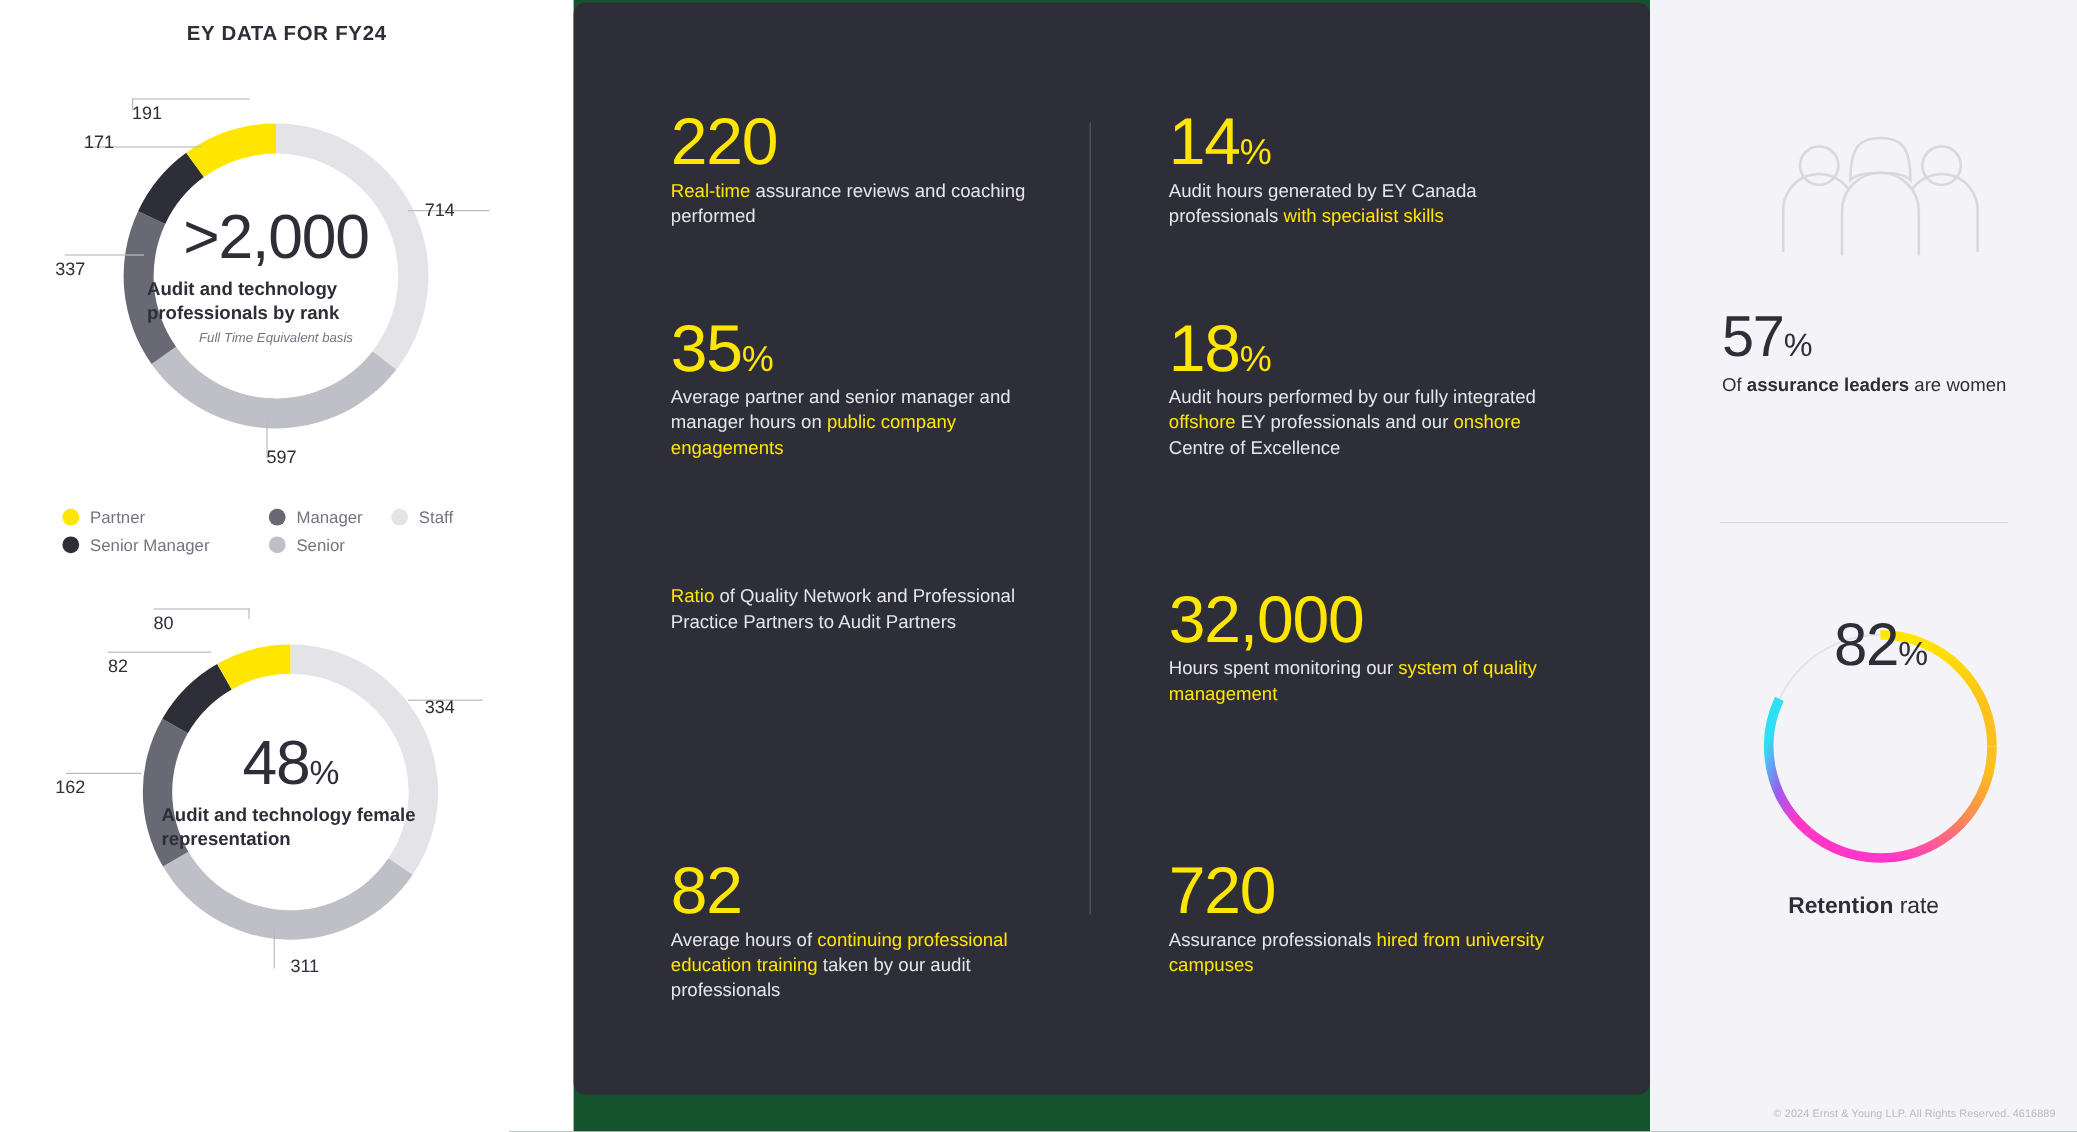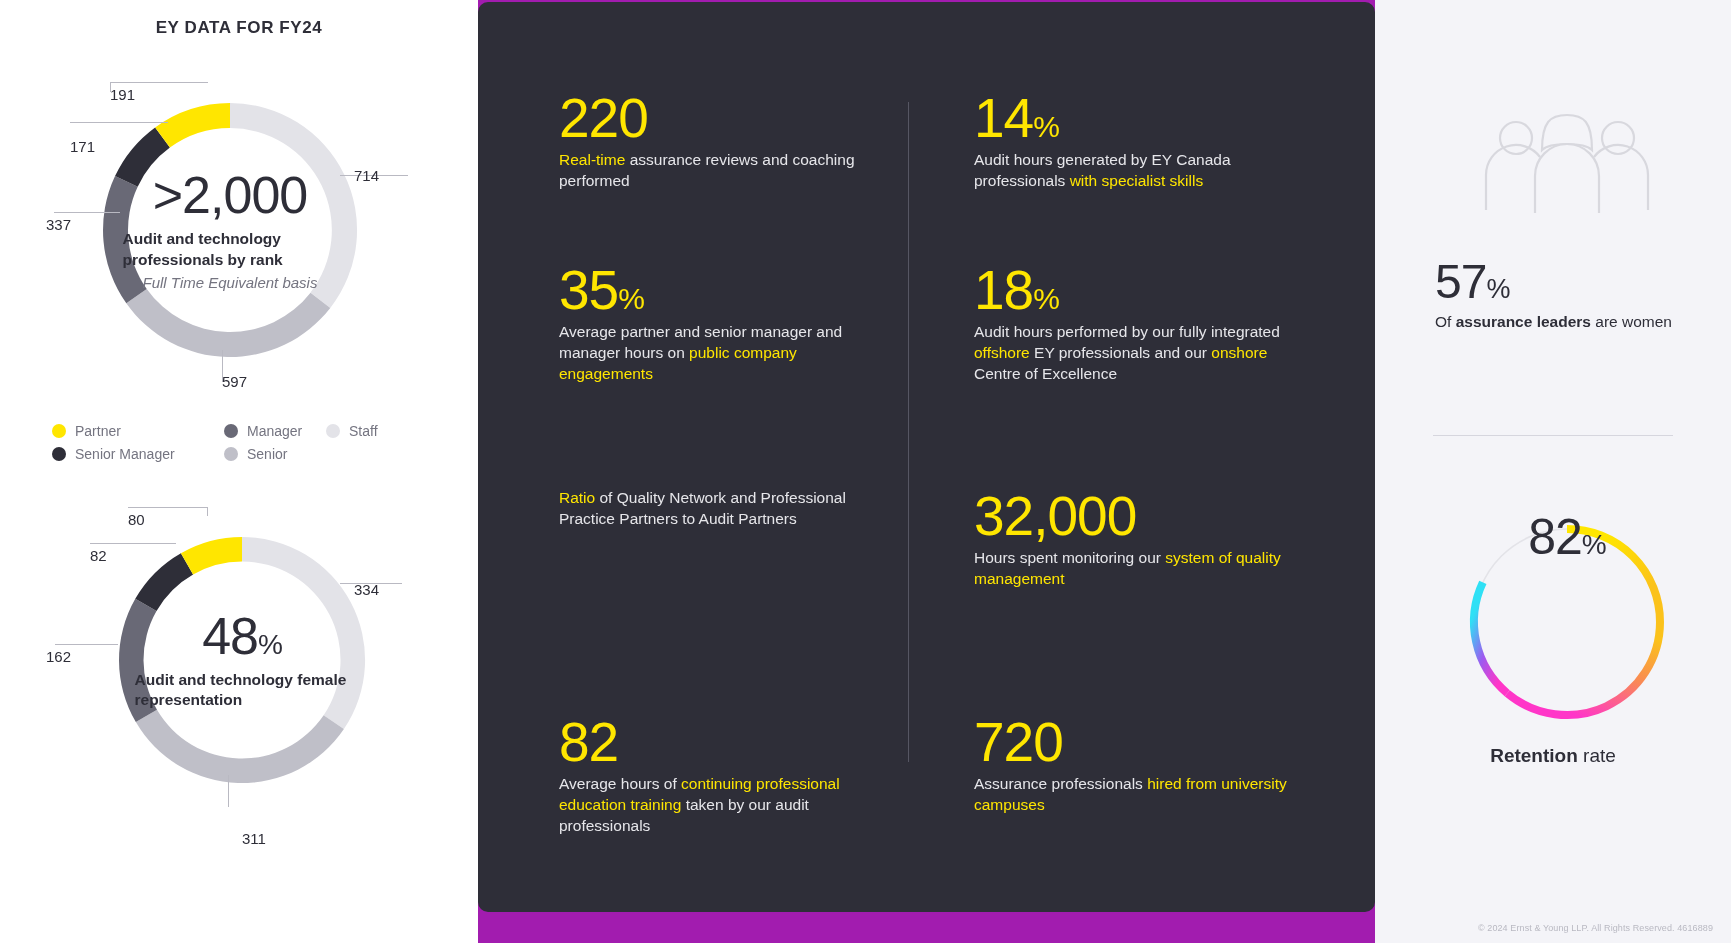--- a/index.html
+++ b/index.html
@@ -2,21 +2,21 @@
 <html><head>
 <meta charset="utf-8">
 <style>
   * { box-sizing: border-box; margin: 0; padding: 0; }
   html, body {
     width: 1731px; height: 943px;
     background: #ffffff;
     font-family: "Liberation Sans", sans-serif;
     overflow: hidden;
   }
-  .page { position: relative; width: 1731px; height: 943px; background: #a21caf; }
+  .page { position: relative; width: 1731px; height: 943px; background: #14532d; }
 
   
   .left-col {
     position: absolute; left: 0; top: 0; width: 478px; height: 943px;
     background: #ffffff;
   }
   .left-title {
     position: absolute; top: 18px; left: 0; width: 478px;
     text-align: center;
     font-size: 17px; font-weight: bold; letter-spacing: 0.6px;
@@ -37,21 +37,21 @@
   .donut-big {
     font-size: 52px; color: #2e2e38; letter-spacing: -1px; line-height: 1;
     font-weight: 400;
   }
   .donut-big .pct { font-size: 28px; vertical-align: baseline; }
   .donut-sub {
     margin-top: 8px; font-size: 15.5px; font-weight: bold; color: #2e2e38;
     text-align: left; line-height: 1.32; max-width: 215px;
   }
   .donut-note {
-    margin-top: 4px; font-size: 15px; font-style: italic; color: #747480;
+    margin-top: 4px; font-size: 11px; font-style: italic; color: #747480;
   }
 
   
   .callout {
     position: absolute; font-size: 15px; color: #2e2e38; white-space: nowrap;
   }
   .tick {
     position: absolute; background: #b9b9c2;
   }
 
@@ -173,21 +173,21 @@
         <div class="donut-sub">Audit and technology professionals by rank</div>
         <div class="donut-note">Full Time Equivalent basis</div>
       </div>
     </div>
 
     <div class="tick" style="left:110px; top:82px; width:98px; height:1px;"></div>
     <div class="tick" style="left:110px; top:82px; width:1px; height:10px;"></div>
     <div class="callout" style="left:110px; top:86px;">191</div>
 
     <div class="tick" style="left:70px; top:122px; width:98px; height:1px;"></div>
-    <div class="callout" style="left:70px; top:138px;">171</div>
+    <div class="callout" style="left:70px; top:110px;">171</div>
 
     <div class="tick" style="left:54px; top:212px; width:66px; height:1px;"></div>
     <div class="callout" style="left:46px; top:216px;">337</div>
 
     <div class="tick" style="left:222px; top:350px; width:1px; height:32px;"></div>
     <div class="callout" style="left:222px; top:373px;">597</div>
 
     <div class="tick" style="left:340px; top:175px; width:68px; height:1px;"></div>
     <div class="callout" style="left:354px; top:167px;">714</div>
 
@@ -243,21 +243,21 @@
     <div class="tick" style="left:207px; top:507px; width:1px; height:9px;"></div>
     <div class="callout" style="left:128px; top:511px;">80</div>
 
     <div class="tick" style="left:90px; top:543px; width:86px; height:1px;"></div>
     <div class="callout" style="left:90px; top:547px;">82</div>
 
     <div class="tick" style="left:55px; top:644px; width:63px; height:1px;"></div>
     <div class="callout" style="left:46px; top:648px;">162</div>
 
     <div class="tick" style="left:228px; top:775px; width:1px; height:32px;"></div>
-    <div class="callout" style="left:228px; top:830px;padding-left:14px;">311</div>
+    <div class="callout" style="left:228px; top:797px;padding-left:14px;">311</div>
 
     <div class="tick" style="left:340px; top:583px; width:62px; height:1px;"></div>
     <div class="callout" style="left:354px; top:581px;">334</div>
 
   </div>
 
   <div class="dark-panel">
     <div class="col-divider"></div>
 
     <div class="stat-col left">

